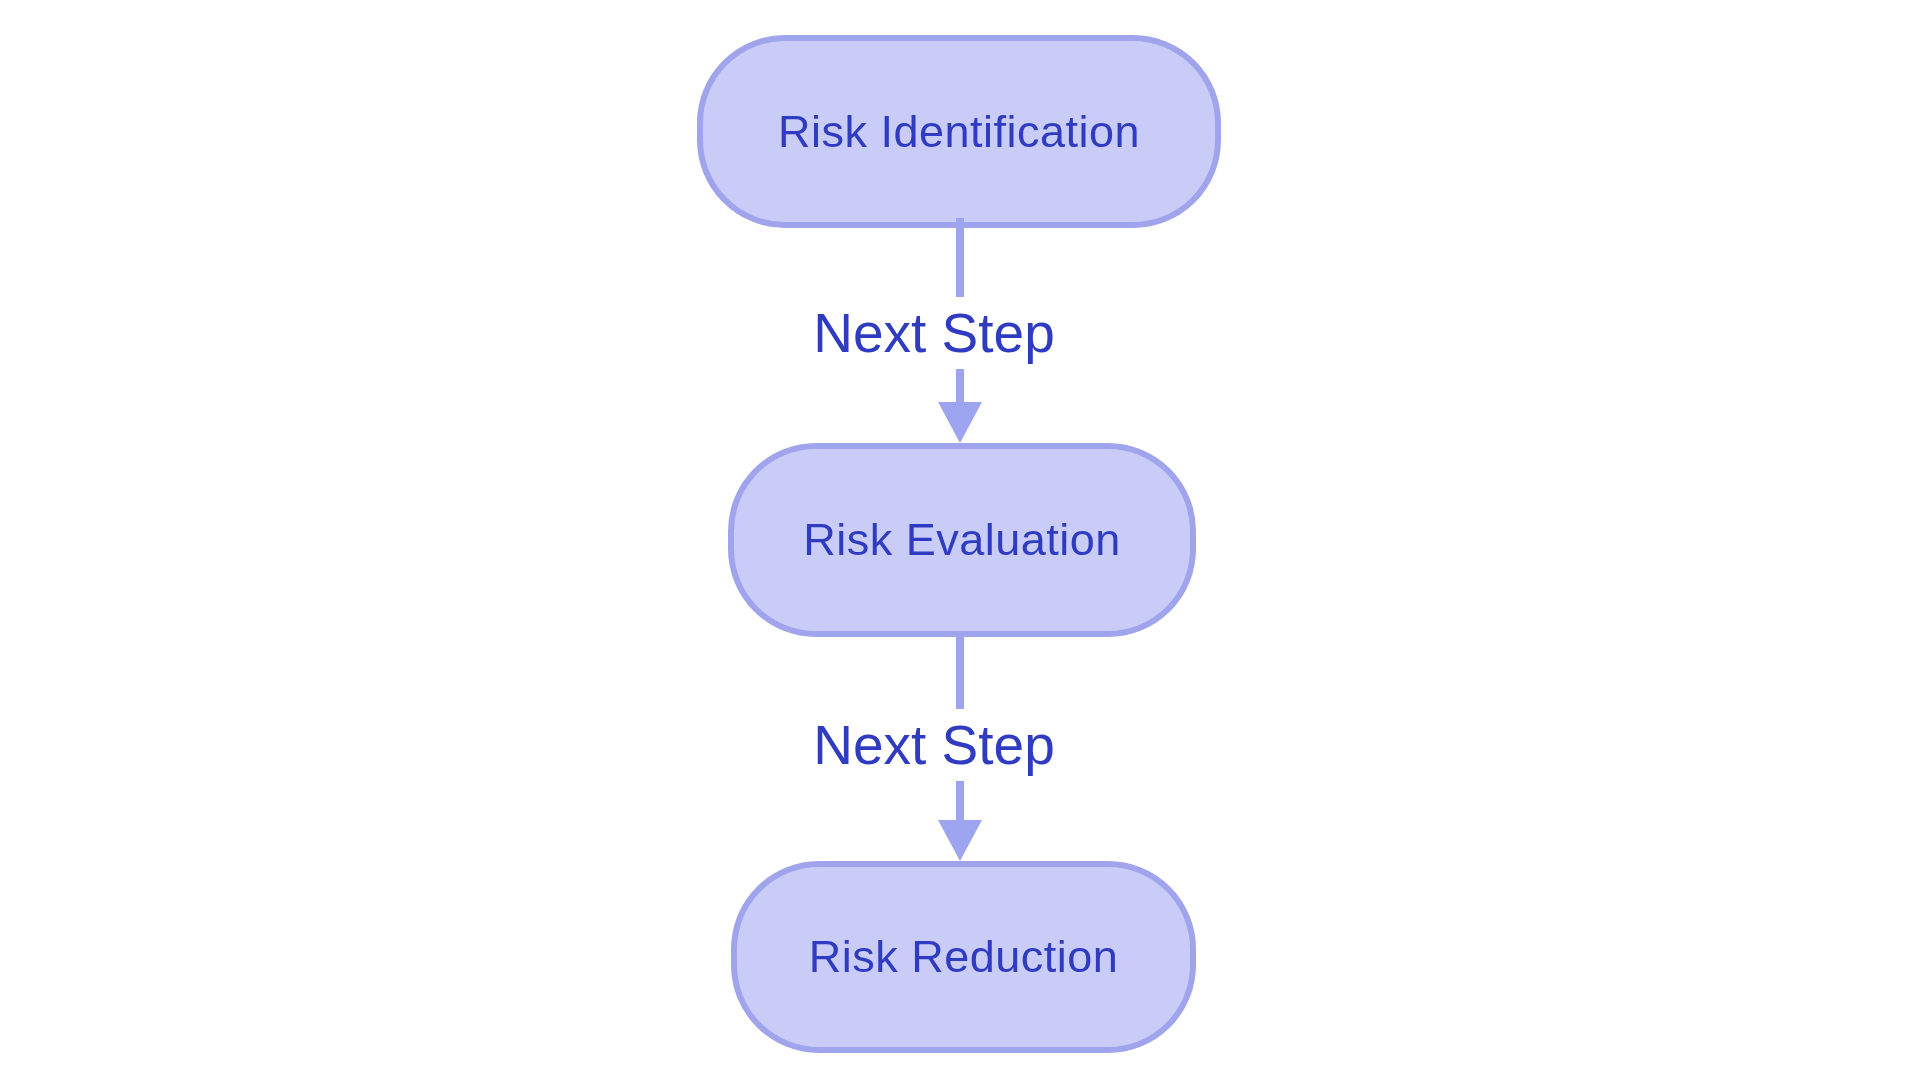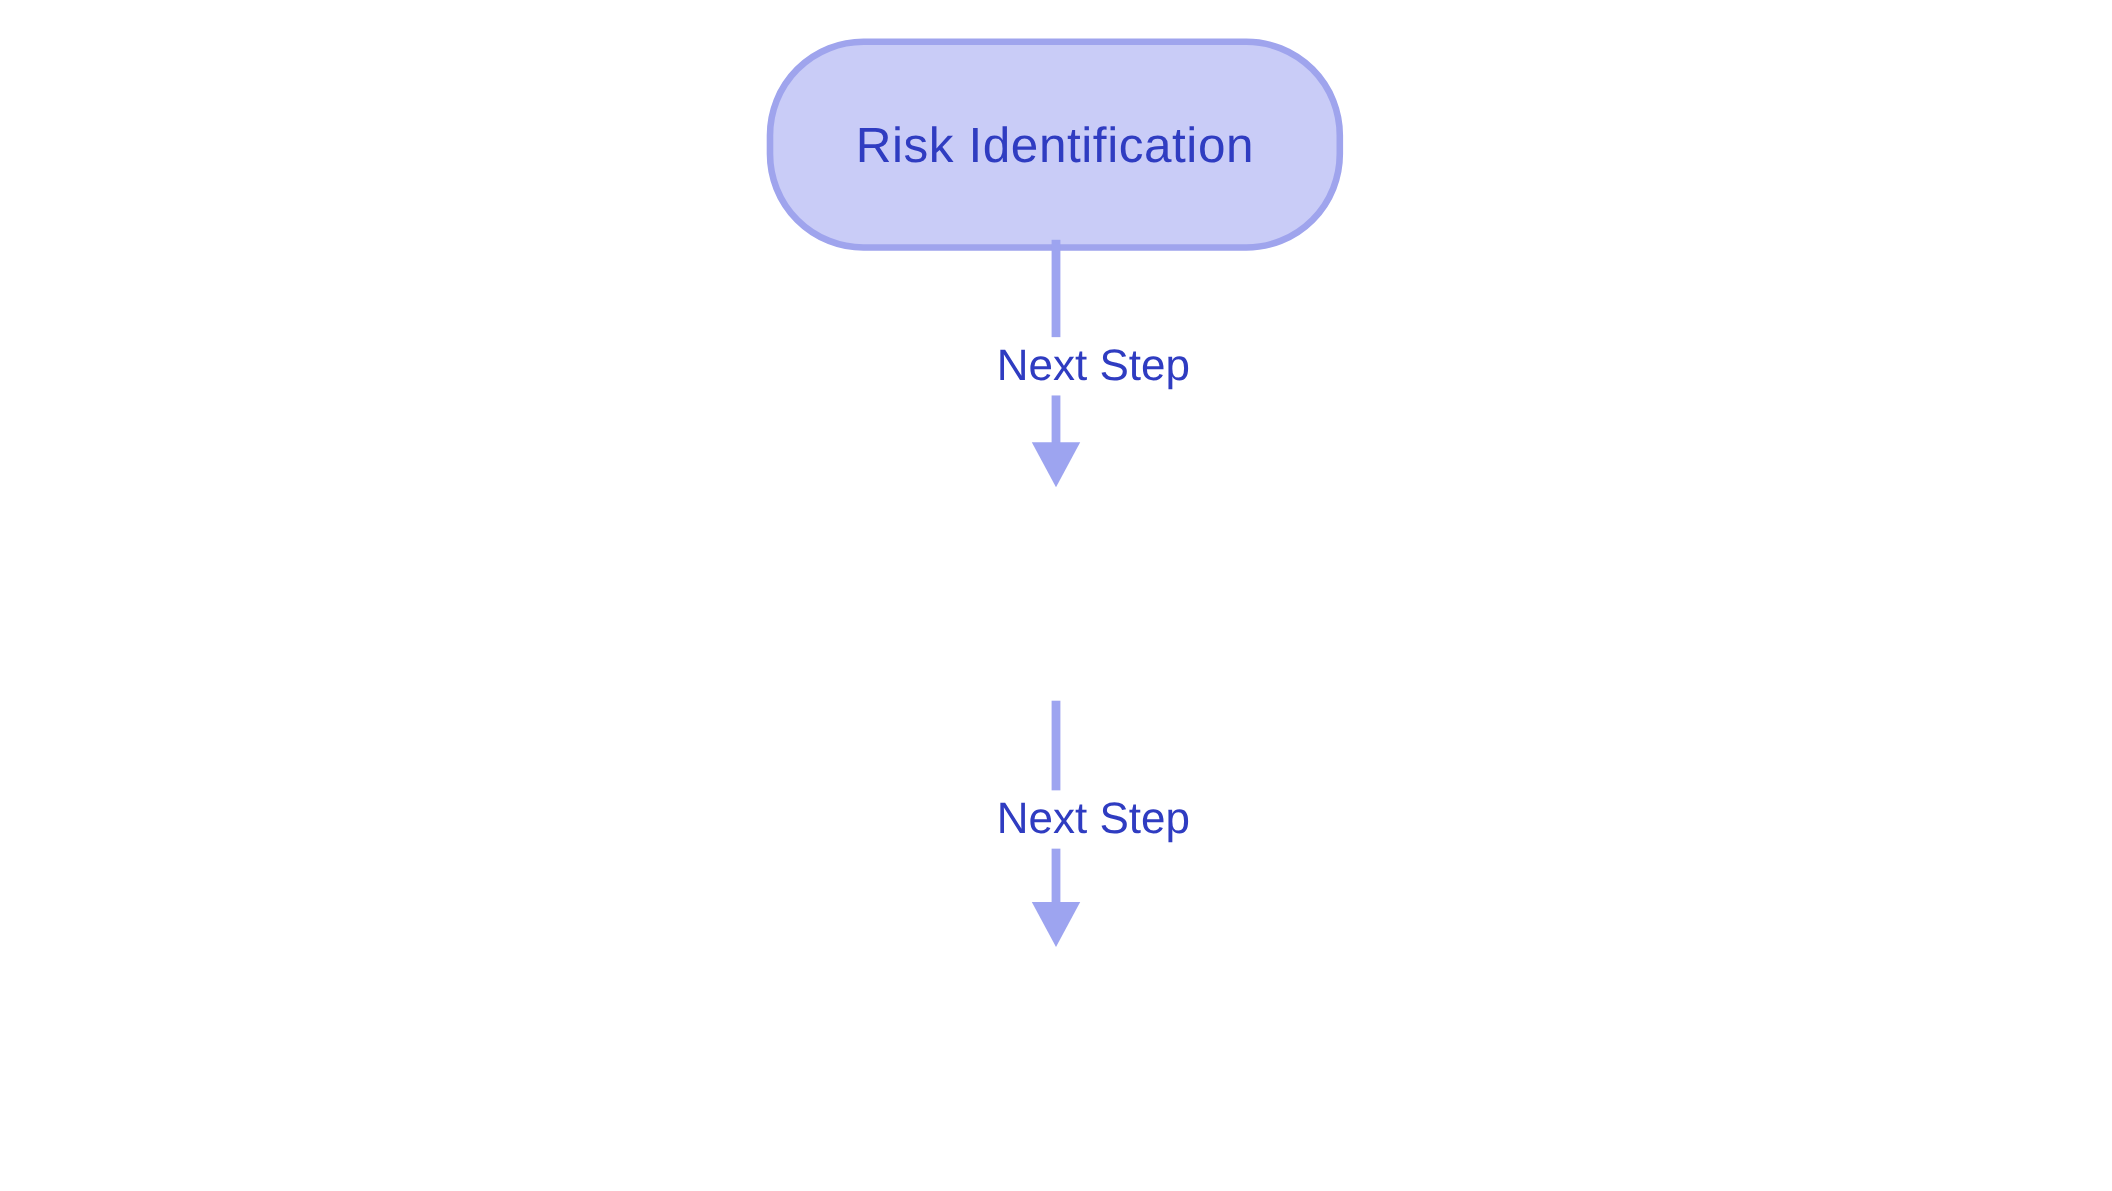--- a/index.html
+++ b/index.html
@@ -49,43 +49,49 @@
     border-left: 22px solid transparent;
     border-right: 22px solid transparent;
     border-top: 41px solid #9da4f0;
     left: 938px;
   }
   .arrow-head-1 { top: 402px; }
   .arrow-head-2 { top: 820px; }
 
   .edge-label {
     position: absolute;
-    left: 994px;
+    left: 934px;
     transform: translate(-50%, -50%);
     background: #ffffff;
     color: #2f3cc1;
-    font-size: 40px;
+    font-size: 55px;
     padding: 4px 10px;
     white-space: nowrap;
   }
   .edge-label-1 { top: 333px; }
   .edge-label-2 { top: 745px; }
 </style>
 </head>
 <body>
 
 <div class="canvas">
 
   <div class="node node-1">
     <span>Risk Identification</span>
   </div>
 
   <div class="edge-line edge-line-1"></div>
   <div class="arrow-head arrow-head-1"></div>
   <div class="edge-label edge-label-1">Next Step</div>
 
+  <div class="node node-2">
+    <span>Risk Evaluation</span>
+  </div>
 
   <div class="edge-line edge-line-2"></div>
   <div class="arrow-head arrow-head-2"></div>
   <div class="edge-label edge-label-2">Next Step</div>
 
+  <div class="node node-3">
+    <span>Risk Reduction</span>
+  </div>
 
 </div>
 
 </body></html>

